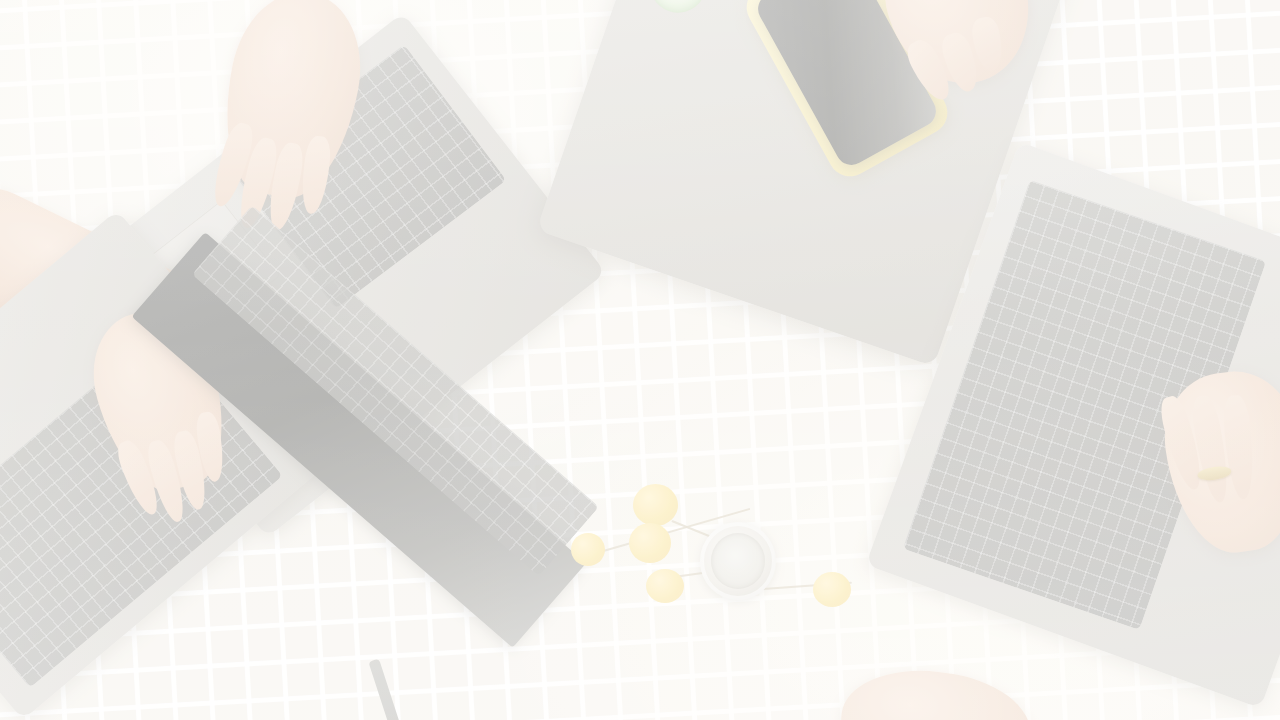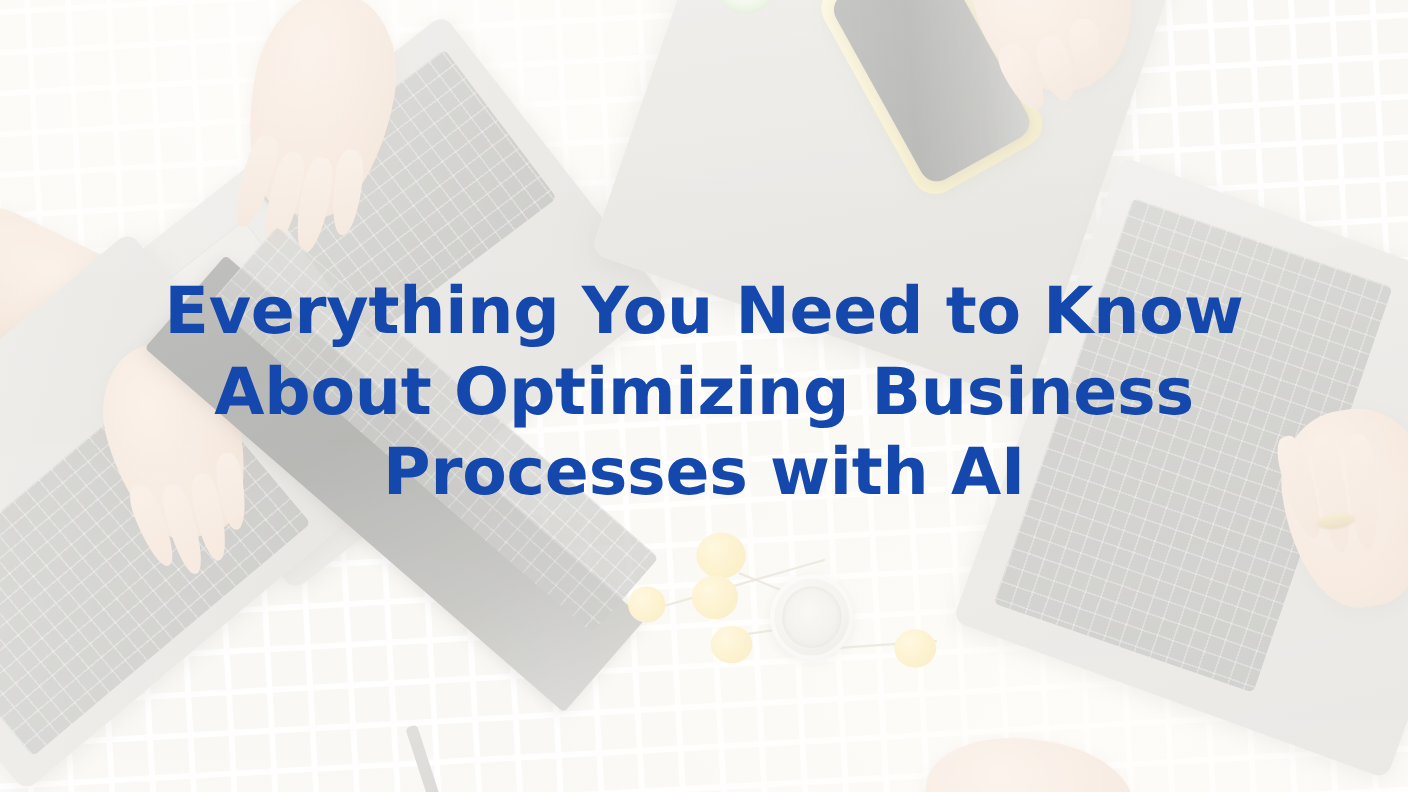--- a/index.html
+++ b/index.html
@@ -230,19 +230,14 @@
     <div class="obj bead" style="left:646px; top:569px; width:38px; height:34px;"></div>
     <div class="obj bead" style="left:813px; top:572px; width:38px; height:35px;"></div>
 
     <div class="obj" style="left:382px; top:658px; width:11px; height:90px; border-radius:4px;
                 background:linear-gradient(180deg,#9b9a92 0%, #88877f 100%); transform:rotate(-18deg);"></div>
 
     <div class="photo-wash"></div>
     <div class="photo-wash-2"></div>
   </div>
 
-  <div class="title-wrap">
-    <h1 class="title">Everything You Need to Know
-About Optimizing Business
-Processes with AI</h1>
-  </div>
 
 </div>
 
 </body></html>

